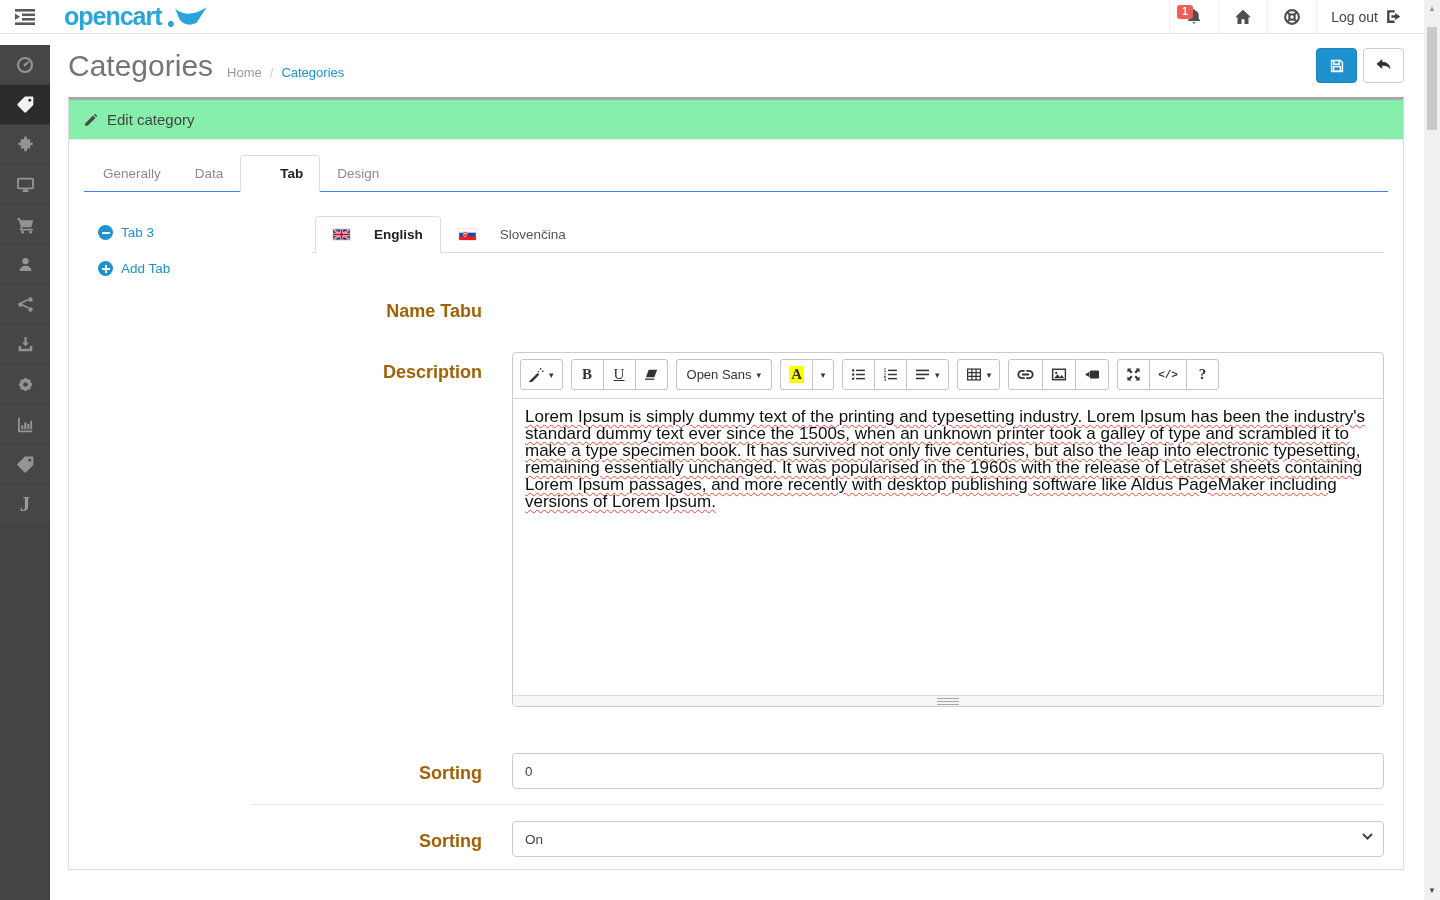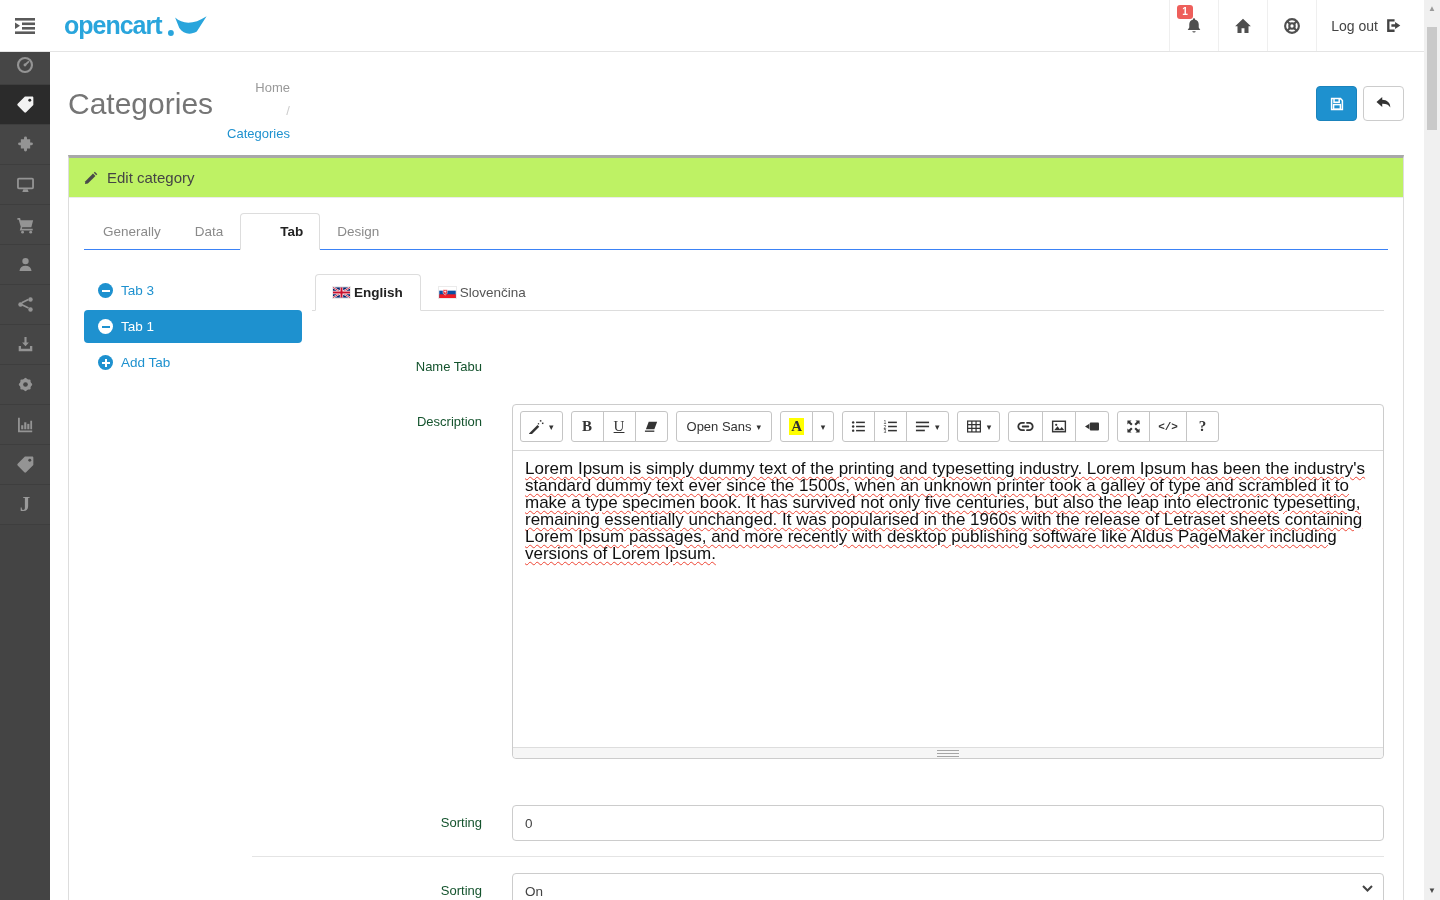--- a/index.html
+++ b/index.html
@@ -1,20 +1,20 @@
 <!DOCTYPE html>
 <html><head>
 <meta charset="utf-8">
 <style>
   * { box-sizing: border-box; margin: 0; padding: 0; }
   html,body { width:1440px; height:900px; overflow:hidden; background:#fff;
               font-family:"Liberation Sans", sans-serif; font-size:13px; color:#333; }
 
   
-  .navbar { height:52px; background:#fff; border-bottom:1px solid #e4e4e4;
+  .navbar { height:34px; background:#fff; border-bottom:1px solid #e4e4e4;
             display:flex; align-items:stretch; position:relative; z-index:10; }
   .nav-toggle { width:50px; display:flex; align-items:center; justify-content:center;
                 color:#5a5a5a; cursor:pointer; }
   .brand { display:flex; align-items:center; padding:0 14px; gap:4px; }
   .brand-text { font-size:25px; font-weight:bold; letter-spacing:-1px; color:#29a5dc; line-height:1; }
   .nav-right { margin-left:auto; display:flex; align-items:stretch; margin-right:24px; }
   .nav-item { min-width:49px; display:flex; align-items:center; justify-content:center;
               border-left:1px solid #efefef; color:#4f4f4f; position:relative; cursor:pointer; }
   .nav-item.logout { padding:0 14px; gap:7px; font-size:14px; color:#444; }
   .badge { position:absolute; top:5px; left:7px; background:#ee5f5b; color:#fff;
@@ -26,34 +26,34 @@
                background:#464646; border-bottom:1px solid #3e3e3e; color:#949494; cursor:pointer; }
   .side-item.active { background:#2b2b2b; color:#f2f2f2; }
   .side-item .hole { fill:#464646; }
   .side-item.active .hole { fill:#2b2b2b; }
   .journal-j { font-family:"Liberation Serif", serif; font-size:21px; font-weight:bold; color:#9a9a9a; }
 
   
   .main { margin-left:50px; padding:0 36px 0 18px; }
   .page-head { display:flex; align-items:center; padding:14px 0 6px 0; }
   .page-title { font-size:30px; font-weight:400; color:#757575; }
-  .breadcrumb { display:flex; align-items:flex-end; gap:8px; margin-left:14px; margin-top:14px;
-                font-size:13px;flex-direction:column; }
+  .breadcrumb { display:flex; align-items:center; gap:8px; margin-left:14px; margin-top:14px;
+                font-size:13px; }
   .crumb-home { color:#999; cursor:pointer; }
   .crumb-sep { color:#ccc; }
   .crumb-current { color:#1e91cf; cursor:pointer; }
   .head-buttons { margin-left:auto; display:flex; gap:6px; }
   .btn { width:41px; height:35px; border-radius:4px; display:flex; align-items:center;
          justify-content:center; cursor:pointer; }
   .btn-primary { background:#1e91cf; border:1px solid #1a83bc; color:#fff; }
   .btn-default { background:#fff; border:1px solid #ccc; color:#333; }
 
   
   .panel { border:1px solid #ddd; border-top:3px solid #a8a8a8; margin-top:8px; background:#fff; }
-  .panel-heading { padding:11px 15px; background:#bef264; border-bottom:1px solid #ebebeb;
+  .panel-heading { padding:11px 15px; background:#86efac; border-bottom:1px solid #ebebeb;
                    display:flex; align-items:center; gap:9px; font-size:15px; color:#454545; }
   .panel-body { padding:15px 15px 12px 15px; }
 
   .nav-tabs { display:flex; border-bottom:1px solid #3b82f6; padding-left:2px; }
   .tab { padding:10px 16px; color:#8a8a8a; cursor:pointer; font-size:13.5px;
          border:1px solid transparent; margin-bottom:-1px; border-radius:4px 4px 0 0; }
   .tab.active { background:#fff; border-color:#ddd #ddd #fff #ddd; color:#222; font-weight:bold;padding-left:39px; }
 
   .tab-body { display:flex; padding-top:24px; }
   .pill-col { width:218px; flex:none; }
@@ -61,30 +61,30 @@
           color:#1e91cf; border-radius:4px; cursor:pointer; font-size:13.5px; }
   .pill.active { background:#1e91cf; color:#fff; }
   .circle-ic { width:15px; height:15px; border-radius:50%; background:#1e91cf; position:relative; flex:none; }
   .circle-ic::before { content:""; position:absolute; left:3.5px; right:3.5px; top:6.5px; height:2px; background:#fff; }
   .circle-ic.plus::after { content:""; position:absolute; top:3.5px; bottom:3.5px; left:6.5px; width:2px; background:#fff; }
   .pill.active .circle-ic { background:#fff; }
   .pill.active .circle-ic::before { background:#1e91cf; }
 
   .content-col { flex:1; margin-left:10px; padding-right:4px; }
   .lang-tabs { display:flex; border-bottom:1px solid #ddd; padding-left:3px; }
-  .lang-tab { padding:10px 17px; display:flex; align-items:center; gap:4px; color:#555;
+  .lang-tab { padding:10px 17px; display:flex; align-items:center; gap:24px; color:#555;
               cursor:pointer; border:1px solid transparent; margin-bottom:-1px;
               border-radius:4px 4px 0 0; font-size:13.5px; }
   .lang-tab.active { background:#fff; border-color:#ddd #ddd #fff #ddd; color:#222; font-weight:bold; }
   .flag { width:17px; height:11px; flex:none; box-shadow:0 0 0 1px rgba(0,0,0,.08); }
 
   form.edit-form { margin-top:38px; }
   .form-group { display:flex; align-items:flex-start; }
-  .control-label { width:170px; flex:none; text-align:right; font-weight:normal; color:#14532d;
-                   padding-top:10px; font-size:13px; }
+  .control-label { width:170px; flex:none; text-align:right; font-weight:bold; color:#a16207;
+                   padding-top:10px; font-size:18px; }
   .control { flex:1; margin-left:30px; }
   .form-control { width:100%; height:36px; border:1px solid #ccc; border-radius:4px;
                   padding:0 12px; font-size:13.5px; color:#444; background:#fff; outline:none; }
 
   .group-name { margin-bottom:30px; }
   .group-desc { margin-bottom:46px; }
   .group-sorting { margin-bottom:0; }
   .form-divider { border:0; border-top:1px solid #e4e4e4; margin:15px 0 16px -60px; }
 
   
@@ -346,24 +346,20 @@
         <div class="tab active">Tab</div>
         <div class="tab">Design</div>
       </div>
 
       <div class="tab-body">
 
         <div class="pill-col">
           <div class="pill">
             <span class="circle-ic"></span>
             <span>Tab 3</span>
-          </div>
-          <div class="pill active">
-            <span class="circle-ic"></span>
-            <span>Tab 1</span>
           </div>
           <div class="pill">
             <span class="circle-ic plus"></span>
             <span>Add Tab</span>
           </div>
         </div>
 
         <div class="content-col">
 
           <div class="lang-tabs">

